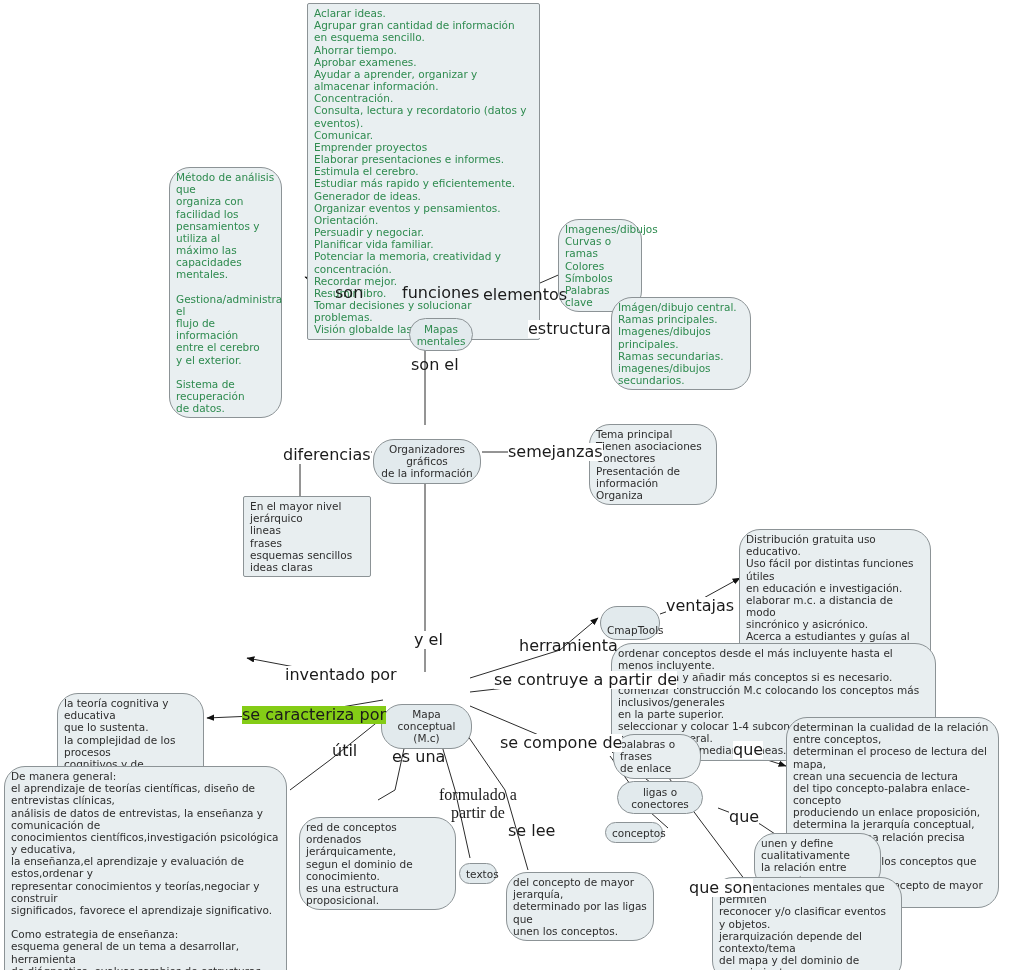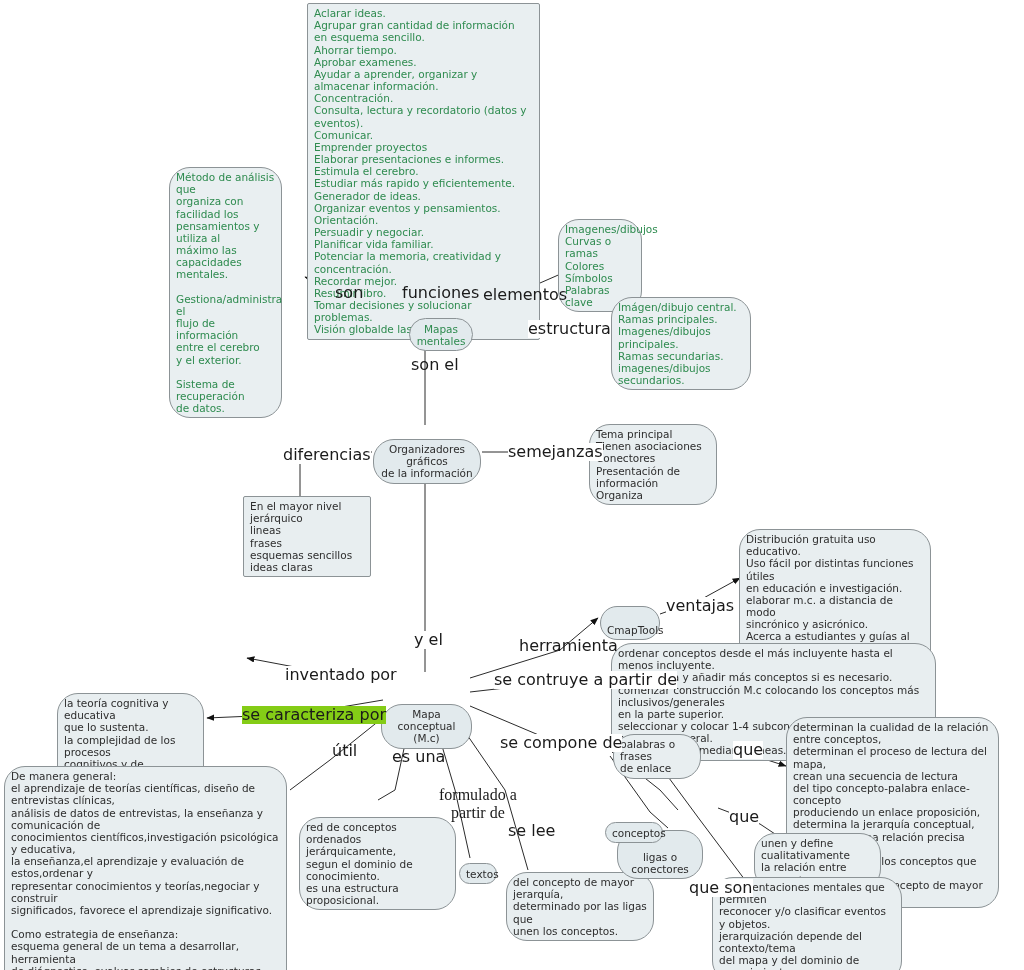--- a/index.html
+++ b/index.html
@@ -187,21 +187,21 @@
 
   <div class="node center" style="left:459px;top:863px;width:38px;padding-top:4px;">textos</div>
 
   <div class="node" style="left:506px;top:872px;width:148px;">del concepto de mayor jerarquía,
 determinado por las ligas que
 unen los conceptos.</div>
 
   <div class="node" style="left:613px;top:734px;width:88px;">palabras o frases
 de enlace</div>
 
-  <div class="node center" style="left:617px;top:830px;width:86px;padding-top:20px;">ligas o conectores</div>
+  <div class="node center" style="left:617px;top:781px;width:86px;padding-top:4px;">ligas o conectores</div>
 
   <div class="node center" style="left:605px;top:822px;width:58px;padding-top:4px;">conceptos</div>
 
   <div class="node" style="left:786px;top:717px;width:213px;">determinan la cualidad de la relación entre conceptos,
 determinan el proceso de lectura del mapa,
 crean una secuencia de lectura
 del tipo concepto-palabra enlace-concepto
 produciendo un enlace proposición,
 determina la jerarquía conceptual,
 proporciona una relación precisa entre conceptos,

